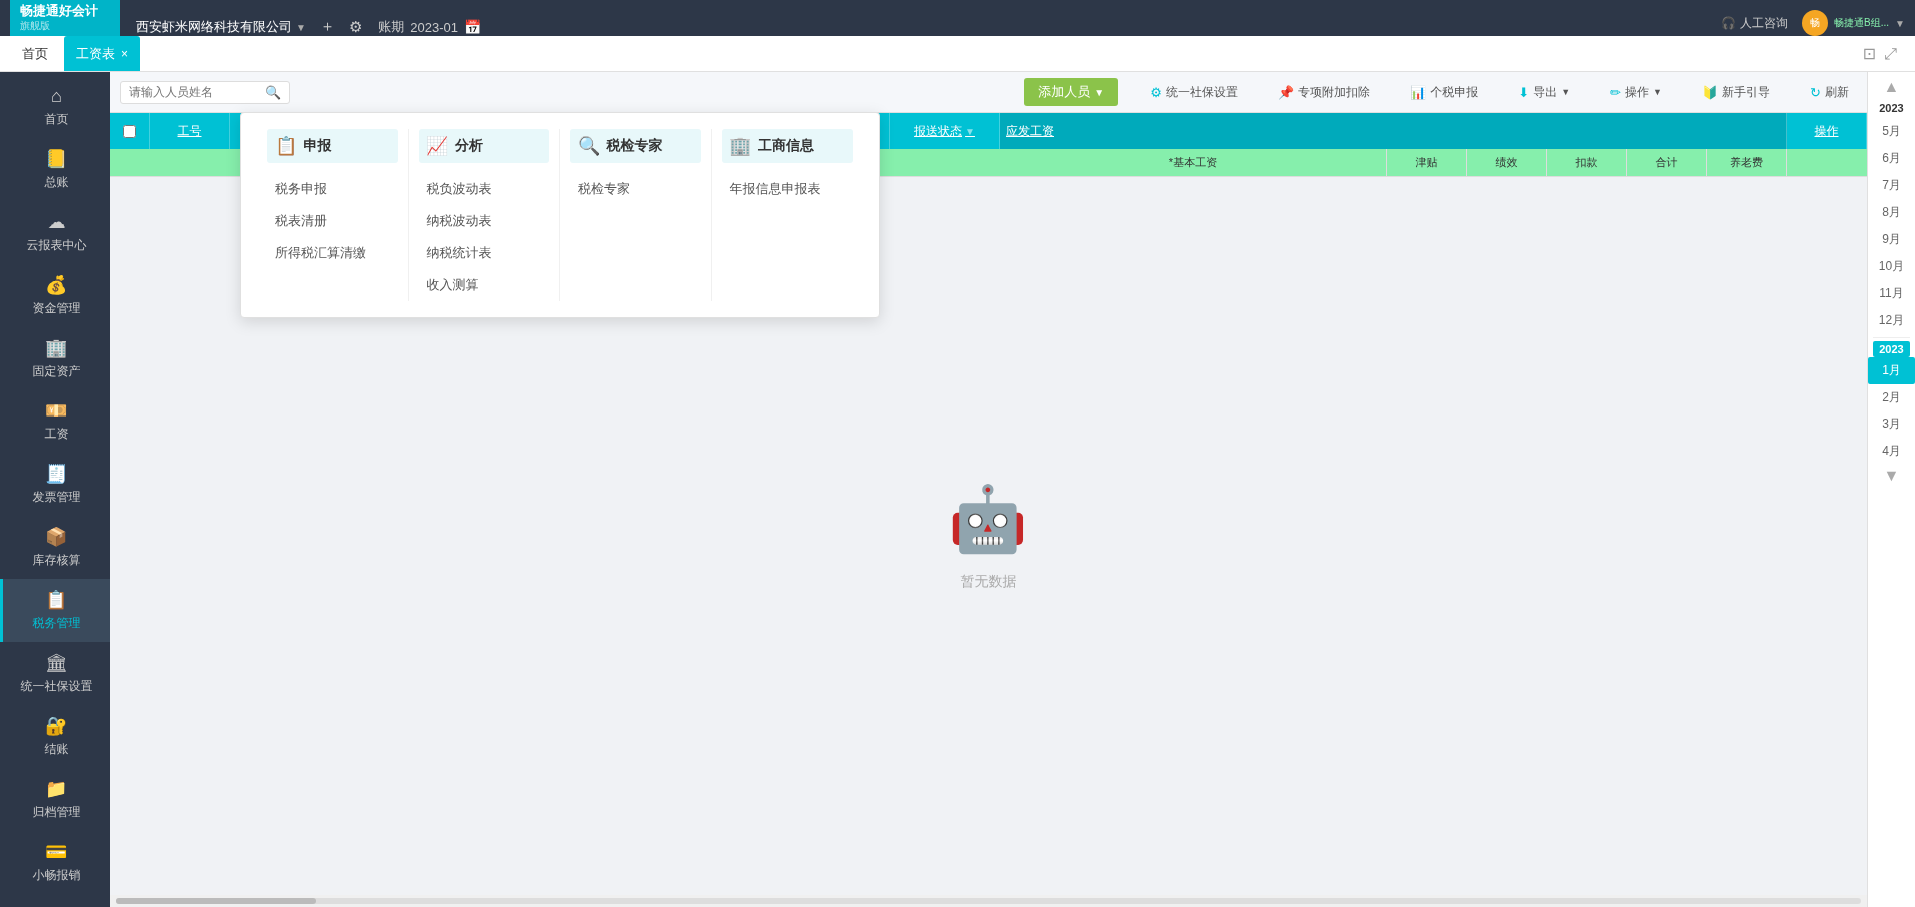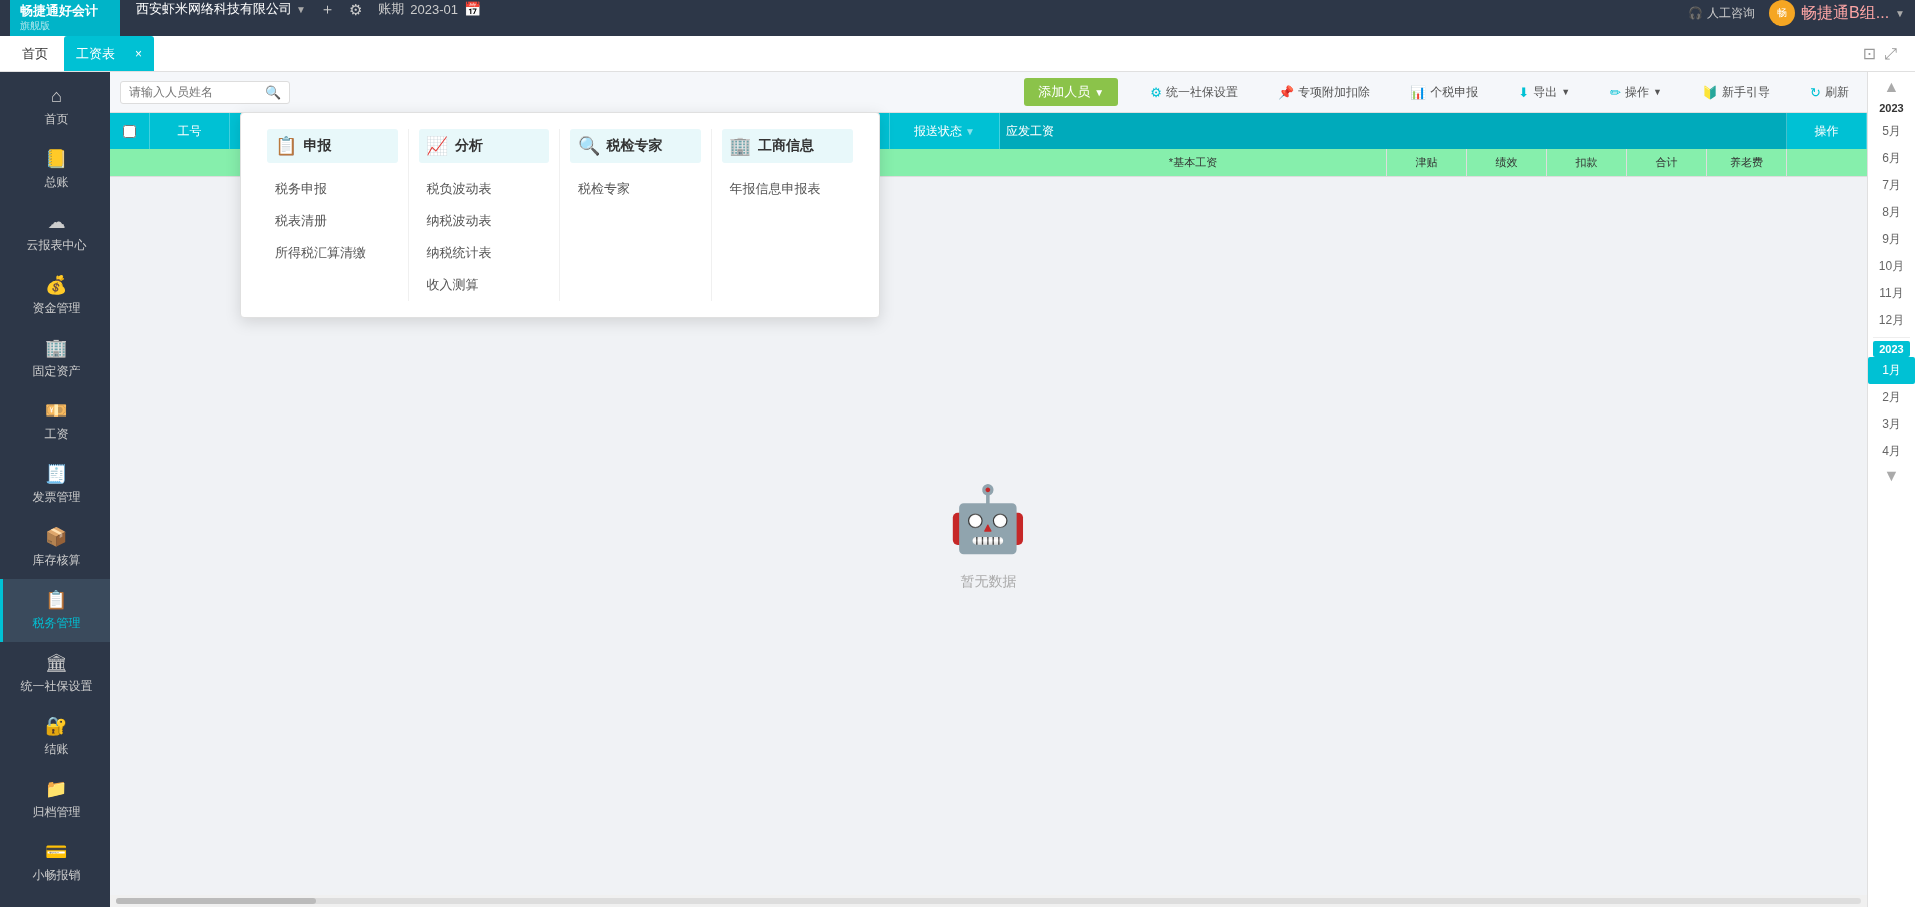--- a/index.html
+++ b/index.html
@@ -1,20 +1,20 @@
 <!DOCTYPE html>
 <html><head>
   <meta charset="utf-8">
   <style>
     * { margin: 0; padding: 0; box-sizing: border-box; }
     body { font-family: "Microsoft YaHei", "PingFang SC", sans-serif; font-size: 13px; background: #f0f2f5; width: 1915px; min-height: 907px; overflow: hidden; }
 
     
     .top-bar {
-      display: flex; align-items: flex-start; height: 36px;
+      display: flex; align-items: flex-end; height: 36px;
       background: #2d3748; padding: 0 10px; color: #fff;
     }
     .top-bar-logo {
       display: flex; align-items: center; gap: 6px;
       background: #00b4c8; padding: 0 10px; height: 36px; min-width: 110px;
     }
     .top-bar-logo .logo-text { font-size: 13px; font-weight: bold; color: #fff; line-height: 1.2; }
     .top-bar-logo .logo-sub { font-size: 10px; color: #ffffffaa; }
     .company-selector {
       display: flex; align-items: center; gap: 4px;
@@ -22,31 +22,31 @@
     }
     .chevron-down { font-size: 10px; color: #aaa; }
     .top-bar-icons { display: flex; align-items: center; gap: 14px; margin-left: 14px; }
     .top-bar-icons span { color: #ccc; cursor: pointer; font-size: 15px; }
     .period-info { margin-left: 16px; color: #ccc; font-size: 13px; display: flex; align-items: center; gap: 6px; }
     .period-icon { color: #4dd0e1; font-size: 14px; }
     .top-bar-right { margin-left: auto; display: flex; align-items: center; gap: 14px; }
     .service-btn { color: #ccc; font-size: 12px; display: flex; align-items: center; gap: 4px; cursor: pointer; }
     .user-avatar-area { display: flex; align-items: center; gap: 6px; cursor: pointer; }
     .avatar-circle { width: 26px; height: 26px; border-radius: 50%; background: #f5a623; display: flex; align-items: center; justify-content: center; font-size: 10px; color: #fff; }
-    .user-name { color: #fca5a5; font-size: 16px; }
+    .user-name { color: #86efac; font-size: 10px; }
 
     
     .tab-bar {
       display: flex; align-items: center; height: 36px;
       background: #fff; border-bottom: 1px solid #e0e0e0; padding: 0 10px; gap: 4px;
     }
     .tab-home { color: #333; font-size: 13px; padding: 0 12px; cursor: pointer; display: flex; align-items: center; height: 100%; }
     .tab-active {
       background: #00c1d4; color: #fff; font-size: 13px; padding: 0 12px;
-      display: flex; align-items: center; height: 100%; border-radius: 3px 3px 0 0; gap: 20px; cursor: pointer;
+      display: flex; align-items: center; height: 100%; border-radius: 3px 3px 0 0; gap: 6px; cursor: pointer;
     }
     .tab-close { font-size: 12px; color: #fff; cursor: pointer; }
 
     
     .main-layout { display: flex; height: calc(907px - 36px - 36px); }
 
     
     .sidebar {
       width: 110px; background: #2d3748; display: flex; flex-direction: column;
       padding-top: 4px; flex-shrink: 0;
@@ -90,20 +90,21 @@
     }
     .table-header-row2 {
       display: flex; align-items: stretch; background: #86efac; color: #333;
       font-size: 12px; min-width: 1400px; height: 28px; flex-shrink: 0;
       border-bottom: 1px solid #ddd;
     }
     .th {
       display: flex; align-items: center; justify-content: center;
       padding: 12px 6px; border-right: 1px solid #ffffff44; text-align: center;
       gap: 3px;
+      text-decoration: underline;
     }
     .th-checkbox { width: 40px; flex-shrink: 0; }
     .th-id { width: 80px; flex-shrink: 0; }
     .th-name { width: 100px; flex-shrink: 0; }
     .th-dept { width: 100px; flex-shrink: 0; }
     .th-cert-type { width: 100px; flex-shrink: 0; }
     .th-cert-no { width: 140px; flex-shrink: 0; }
     .th-region { width: 110px; flex-shrink: 0; }
     .th-status { width: 110px; flex-shrink: 0; }
     .th-report-status { width: 110px; flex-shrink: 0; }

